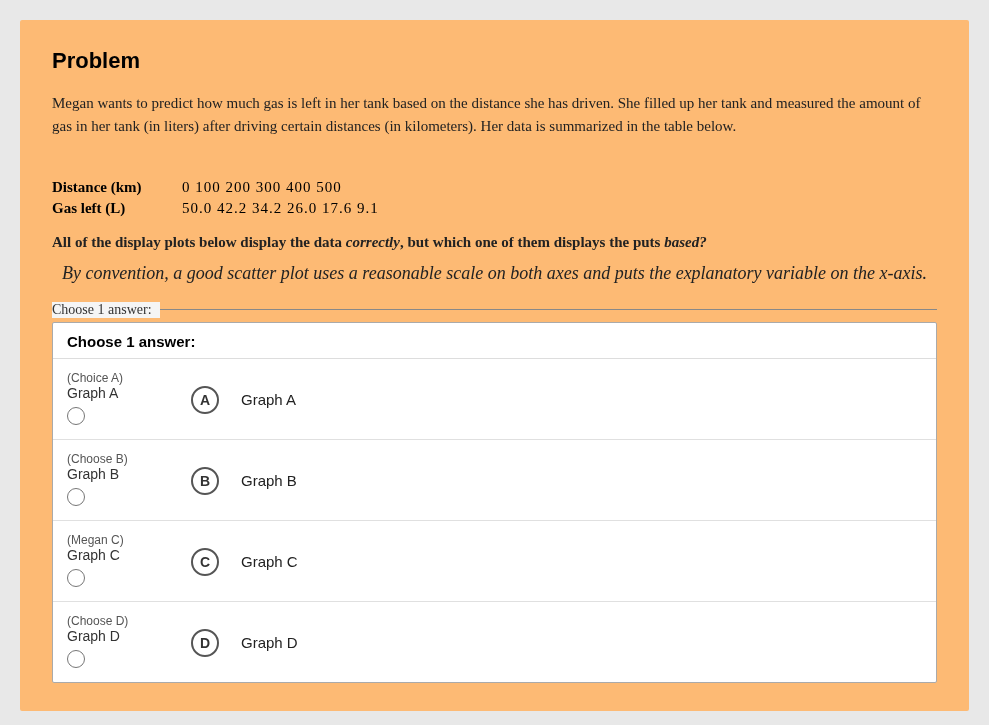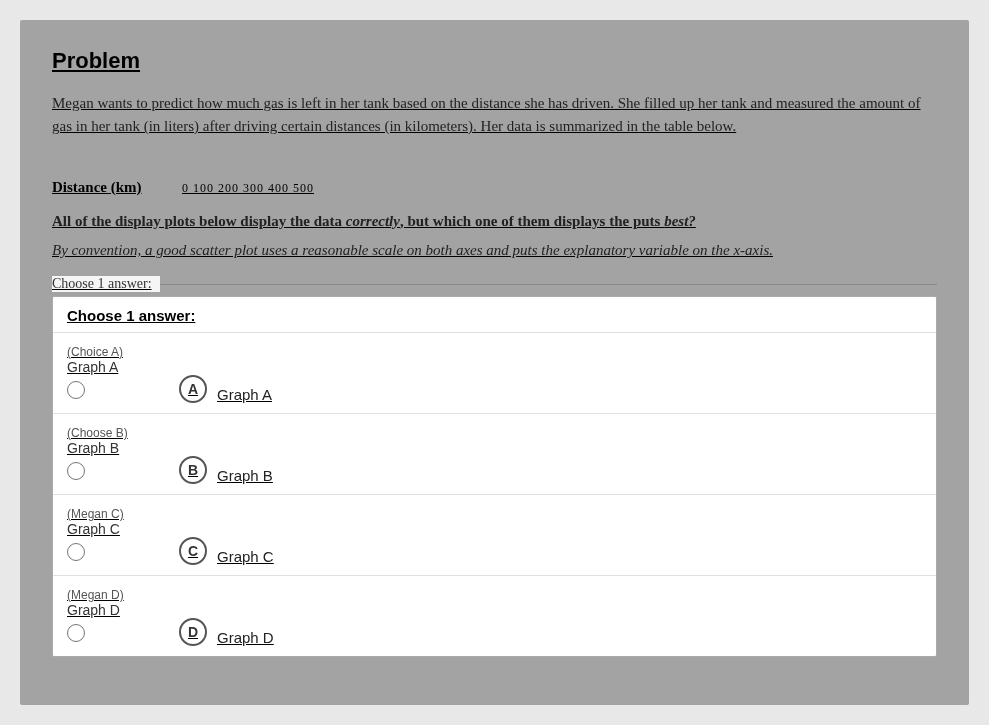--- a/index.html
+++ b/index.html
@@ -12,26 +12,25 @@
       font-family: Georgia, 'Times New Roman', serif;
       background: #e8e8e8;
       display: flex;
       justify-content: center;
       align-items: flex-start;
       min-height: 725px;
       padding: 20px;
     }
 
     .page-container {
-      background: #a3a3a3;
+      background: #fdba74;
       width: 949px;
       min-height: 685px;
       padding: 28px 32px;
       border-radius: 2px;
-      text-decoration: underline;
     }
 
     .problem-title {
       font-size: 22px;
       font-weight: bold;
       margin-bottom: 18px;
       font-family: Arial, sans-serif;
     }
 
     .problem-text {
@@ -53,68 +52,70 @@
       margin-bottom: 4px;
     }
 
     .data-label {
       font-weight: bold;
       min-width: 130px;
       font-size: 15px;
     }
 
     .data-values {
-      font-size: 12px;
+      font-size: 15px;
       letter-spacing: 1px;
     }
 
     .question-text {
       font-size: 15px;
       line-height: 1.55;
       margin-bottom: 6px;
       color: #222;
     }
 
     .question-text strong {
       font-weight: bold;
     }
 
     .question-text em {
       font-style: italic;
     }
 
     .convention-text {
-      font-size: 15px;
+      font-size: 18px;
       font-style: italic;
       line-height: 1.55;
       margin-bottom: 14px;
       color: #222;
+      text-align: center;
     }
 
     .answer-box {
       border: 1.5px solid #aaa;
       border-radius: 2px;
       margin-top: 4px;
       background: #fff;
     }
 
     .answer-box-header {
       font-weight: bold;
       font-size: 15px;
       padding: 10px 14px 8px 14px;
       border-bottom: 1px solid #ddd;
       font-family: Arial, sans-serif;
     }
 
     .choice-row {
       display: flex;
-      align-items: flex-end;
+      align-items: center;
       padding: 12px 14px 10px 14px;
       border-bottom: 1px solid #e0e0e0;
       position: relative;
+      gap: 12px;
     }
 
     .choice-row:last-child {
       border-bottom: none;
     }
 
     .choice-letter-badge {
       width: 28px;
       height: 28px;
       border-radius: 50%;
@@ -189,24 +190,28 @@
 
   <p class="problem-text">
     <span>Megan wants to predict how much gas is left in her tank based on the distance she has driven. She filled up her tank and measured the amount of gas in her tank (in liters) after driving certain distances (in kilometers). Her data is summarized in the table below.</span>
   </p>
 
   <div class="data-table">
     <div class="data-row">
       <span class="data-label">Distance (km)</span>
       <span class="data-values">0  100  200  300  400 500</span>
     </div>
+    <div class="data-row">
+      <span class="data-label">Gas left (L)</span>
+      <span class="data-values">50.0 42.2 34.2 26.0  17.6  9.1</span>
+    </div>
   </div>
 
   <p class="question-text">
-    <strong><span>All of the display plots below display the data </span><em>correctly</em><span>, but which one of them displays the puts </span><em>best?</em></strong>
+    <strong><span>All of the display plots below display the data </span><em>correctly</em><span>, but which one of them displays the puts </span><em>based?</em></strong>
   </p>
   <p class="convention-text">By convention, a good scatter plot uses a reasonable scale on both axes and puts the explanatory variable on the x-axis.</p>
 
   <div class="choose-outer-wrapper">
     <span class="choose-outer-text">Choose 1 answer:</span>
     <div class="choose-outer-line"></div>
   </div>
 
   <div class="answer-box">
     <div class="answer-box-header">Choose 1 answer:</div>
@@ -240,21 +245,21 @@
         <span class="choice-main-label">Graph C</span>
         <div style="margin-top:6px;">
           <input type="radio" name="answer" value="C" style="width: 18px; height: 18px; cursor: pointer; accent-color: rgb(51, 51, 51);">
         </div>
       </div>
       <div class="choice-letter-badge">C</div>
       <span class="choice-text">Graph C</span>
     </div>
         <div class="choice-row">
       <div class="choice-label-block">
-        <span class="choice-small-label">(Megan D)</span>
+        <span class="choice-small-label">(Choose D)</span>
         <span class="choice-main-label">Graph D</span>
         <div style="margin-top:6px;">
           <input type="radio" name="answer" value="D" style="width: 18px; height: 18px; cursor: pointer; accent-color: rgb(51, 51, 51);">
         </div>
       </div>
       <div class="choice-letter-badge">D</div>
       <span class="choice-text">Graph D</span>
     </div>
       </div>
   </div>

